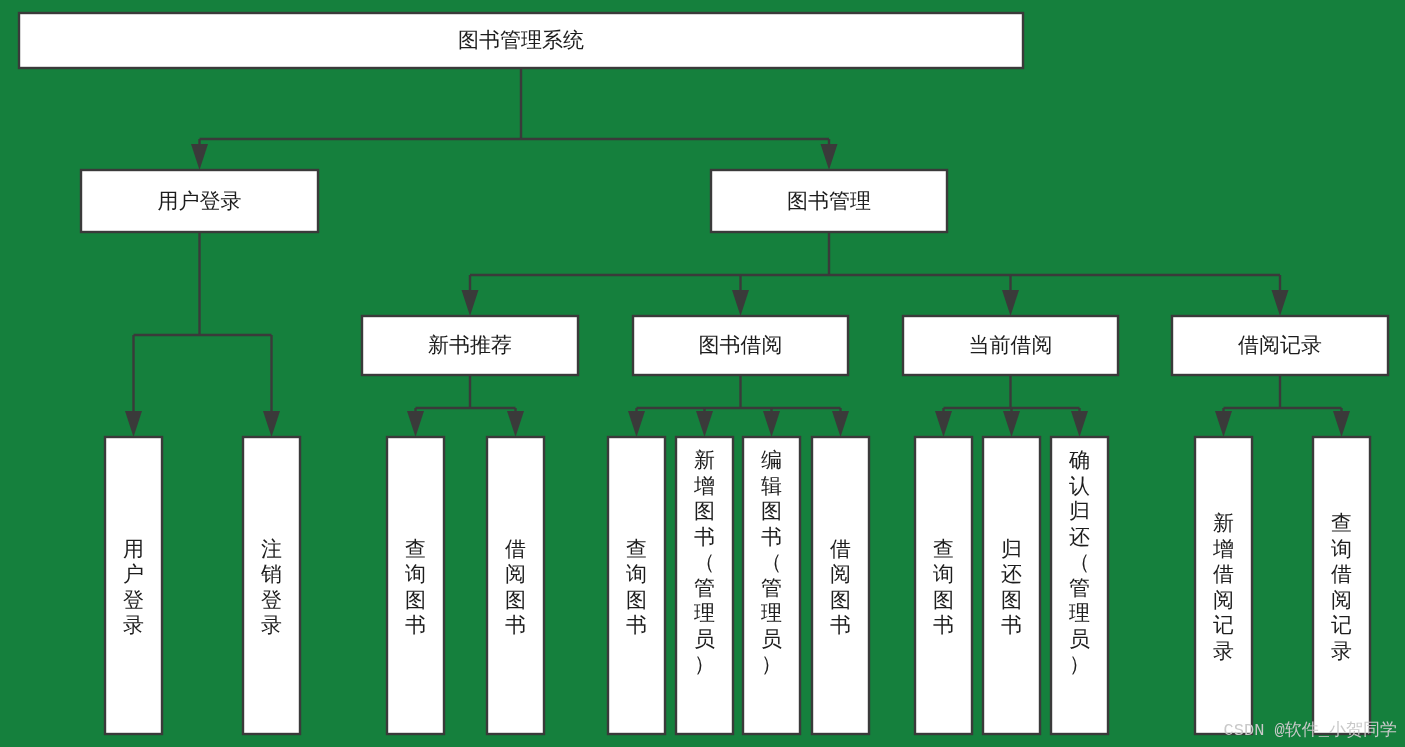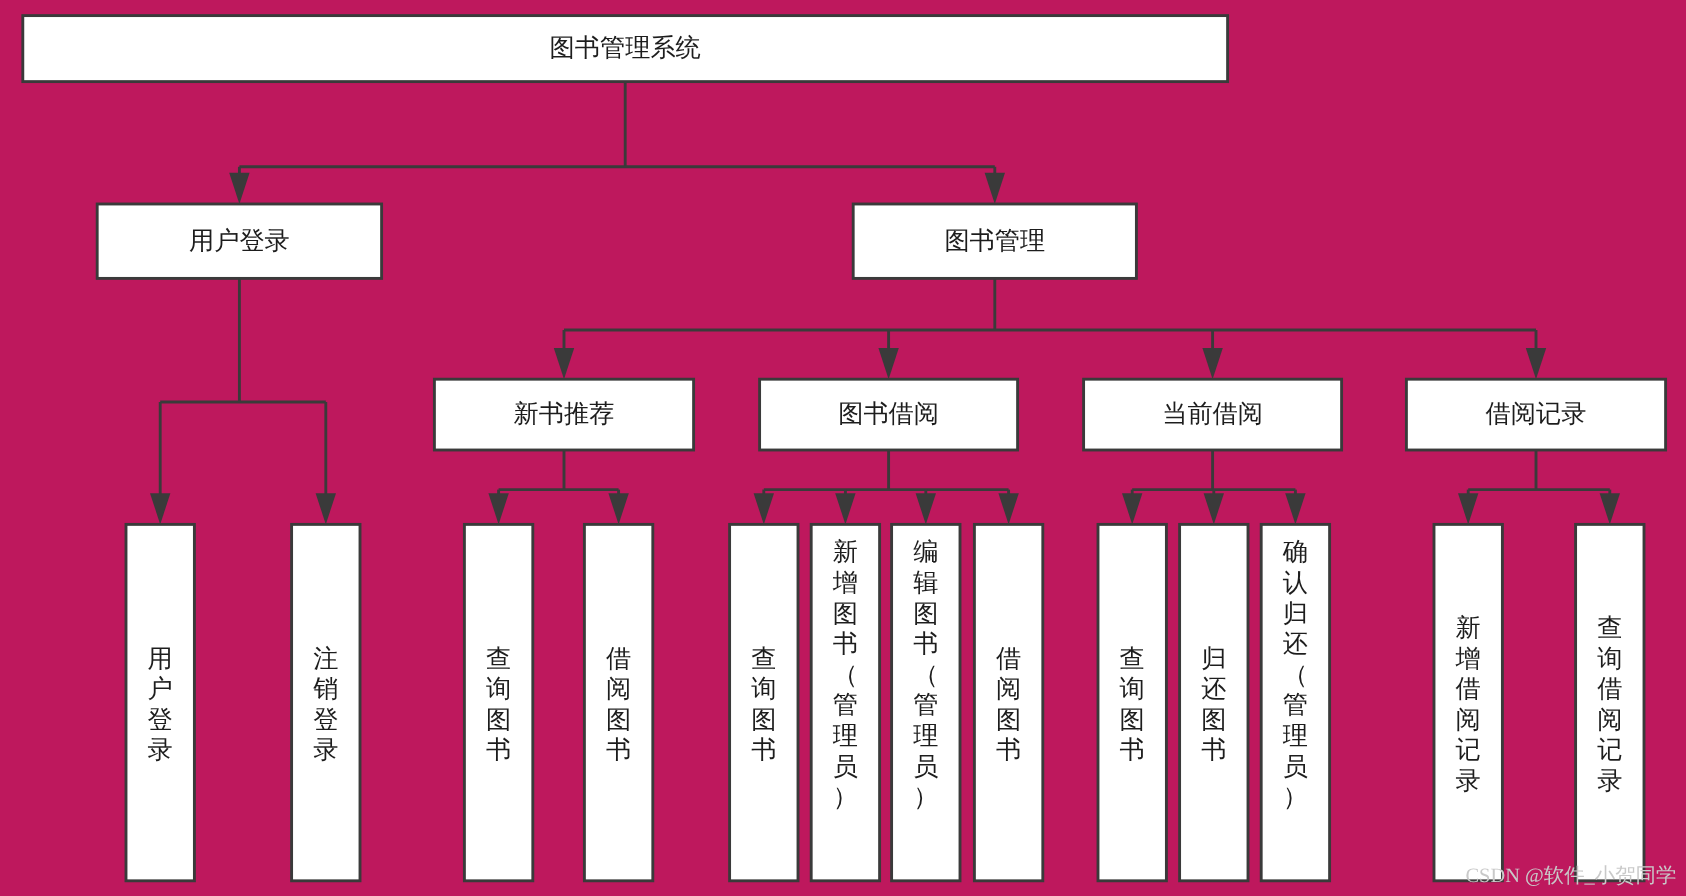--- a/index.html
+++ b/index.html
@@ -8,21 +8,21 @@
     padding: 0;
     background: #ffffff;
   }
   body {
     font-family: "Liberation Sans", "DejaVu Sans", sans-serif;
   }
   #diagram-root {
     position: relative;
     width: 1405px;
     height: 747px;
-    background: #be185d;
+    background: #15803d;
     overflow: hidden;
   }
   svg.diagram-canvas {
     position: absolute;
     left: 0;
     top: 0;
     width: 1405px;
     height: 747px;
     display: block;
   }
@@ -51,21 +51,21 @@
   .node-label-v {
     font-family: "Liberation Sans", "DejaVu Sans", sans-serif;
     font-size: 21px;
     fill: #1d1d1d;
     text-anchor: middle;
   }
   .watermark-text {
     position: absolute;
     right: 8px;
     bottom: 6px;
-    font-family: Liberation Serif, serif;
+    font-family: Liberation Mono, monospace;
     font-size: 17px;
     color: #c9c9c9;
     white-space: nowrap;
     user-select: none;
     pointer-events: none;
   }
 </style>
 </head>
 <body>
 

